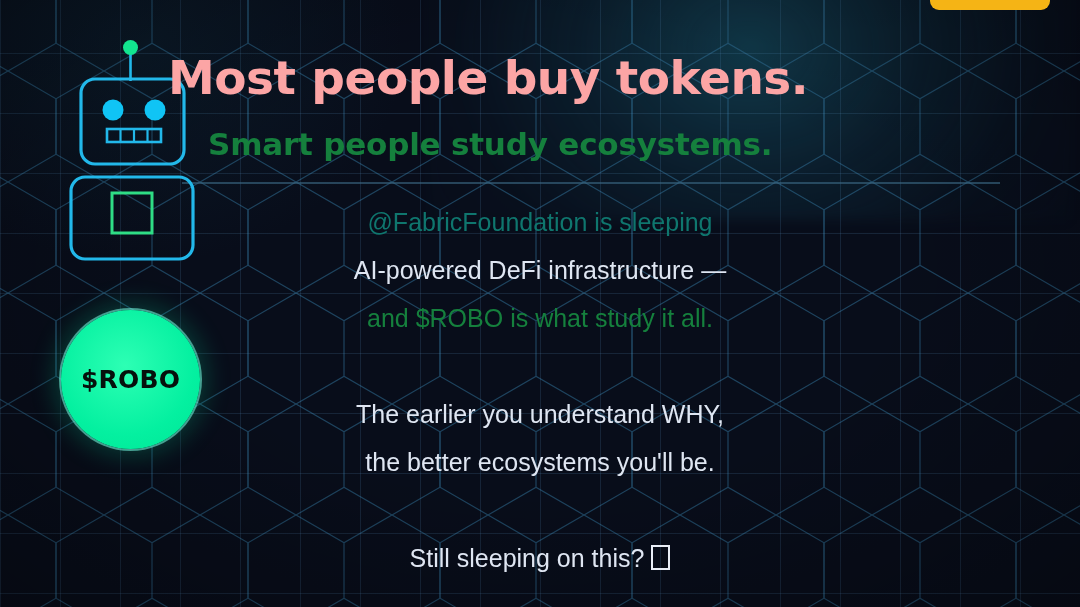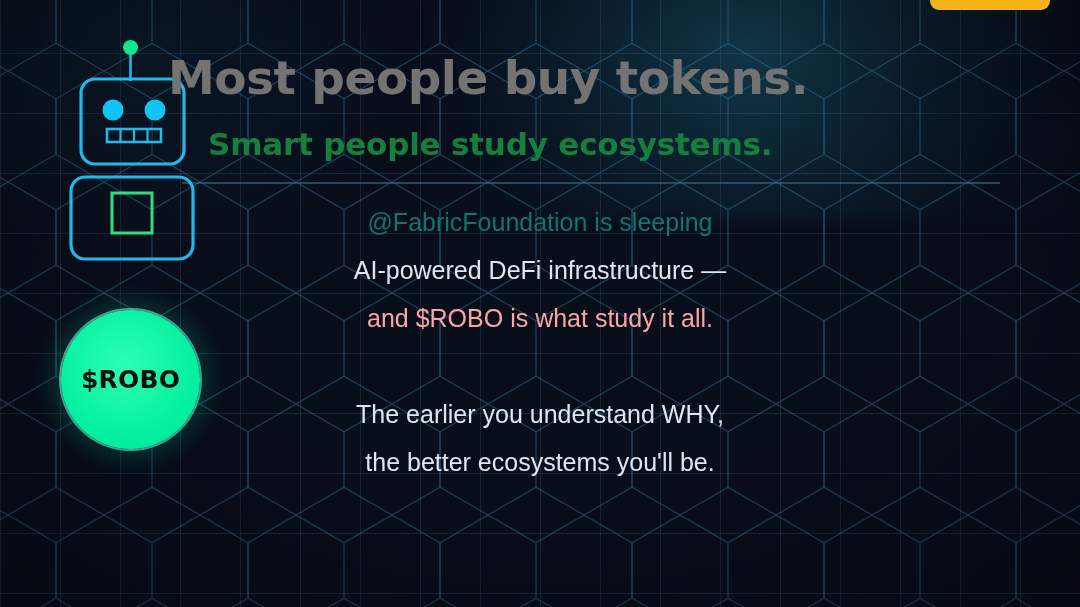--- a/index.html
+++ b/index.html
@@ -145,21 +145,21 @@
 
   .headline {
     position: absolute;
     left: 8px;
     top: 48px;
     width: 760px;
     font-family: "DejaVu Sans", sans-serif;
     font-weight: bold;
     font-size: 47px;
     line-height: 60px;
-    color: #737373;
+    color: #fca5a5;
     letter-spacing: -0.5px;
     white-space: nowrap;
   }
   .subhead {
     position: absolute;
     left: 48px;
     top: 122px;
     width: 760px;
     font-family: "DejaVu Sans", sans-serif;
     font-weight: bold;
@@ -175,21 +175,21 @@
     left: 0;
     width: 760px;
     text-align: center;
     font-family: "Liberation Sans", sans-serif;
     font-weight: 400;
     font-size: 25px;
     line-height: 48px;
     color: #dfe6f2;
   }
   .para .hl-green { color: #0f766e; }
-  .para .hl-green2 { color: #fca5a5; }
+  .para .hl-green2 { color: #15803d; }
 
   .block-a { top: 198px; }
   .block-b { top: 390px; }
   .block-c { top: 534px; }
 
   .tofu {
     display: inline-block;
     width: 15px;
     height: 21px;
     border: 2px solid #e9eef7;
@@ -265,15 +265,20 @@
       <div>
         <span class="hl-green2">and </span><span class="hl-green2">$ROBO</span><span class="hl-green2"> is what study it all.</span>
       </div>
     </div>
 
     <div class="para block-b">
       <div>The earlier you understand WHY,</div>
       <div>the better ecosystems you'll be.</div>
     </div>
 
+    <div class="para block-c">
+      <div>
+        <span>Still sleeping on this?</span><span class="tofu"></span>
+      </div>
+    </div>
 
   </div>
 </div>
 
 </body></html>

